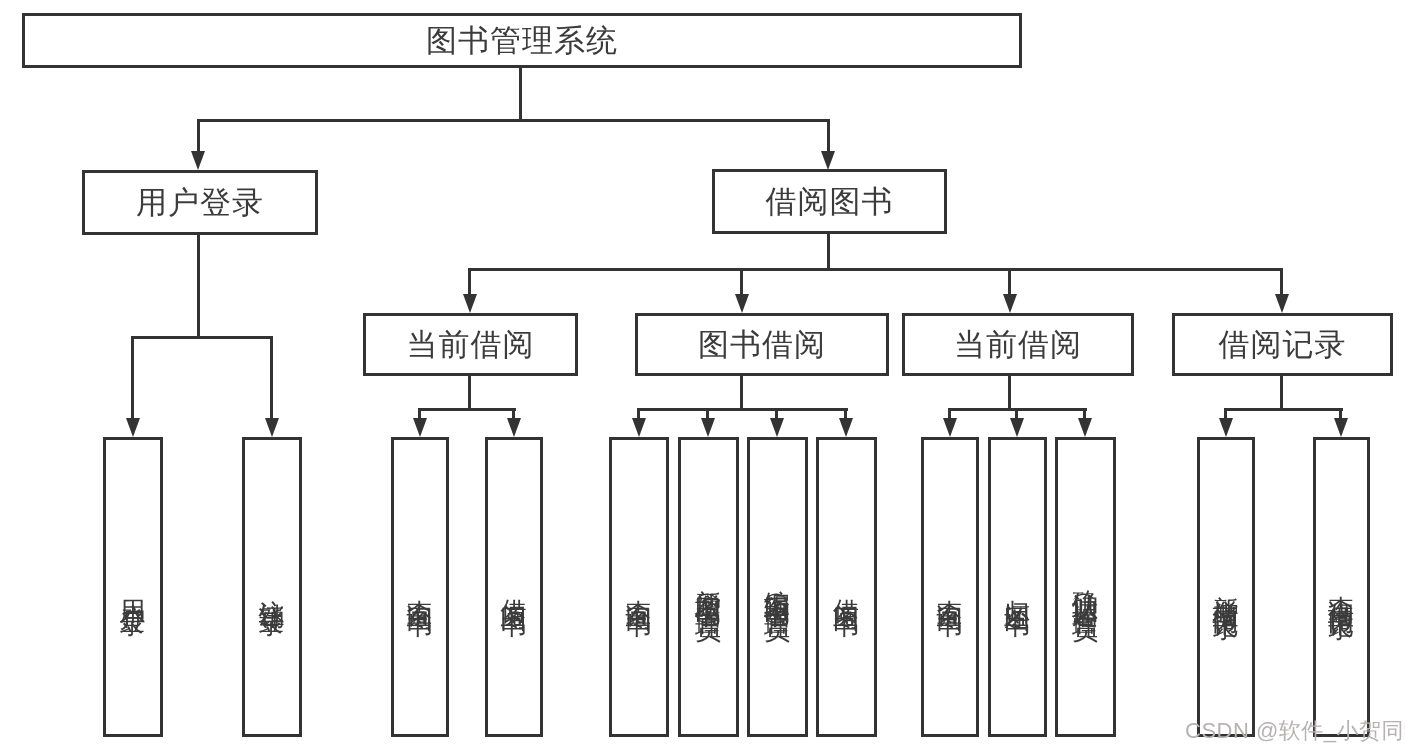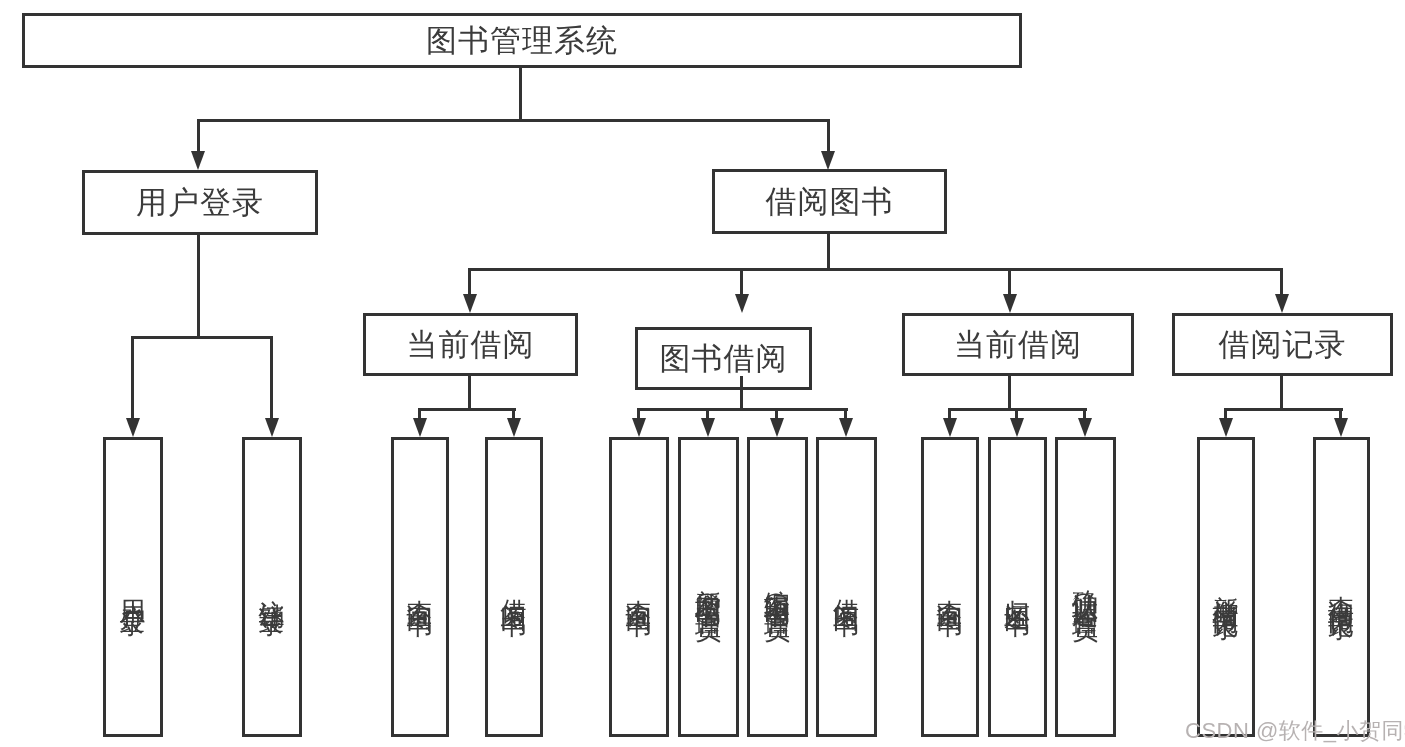--- a/index.html
+++ b/index.html
@@ -42,21 +42,21 @@
   <div class="node h" style="left:82px;top:170px;width:236px;height:65px;">
     <span>用户登录</span>
   </div>
   <div class="node h" style="left:712px;top:169px;width:235px;height:65px;">
     <span>借阅图书</span>
   </div>
 
   <div class="node h" style="left:363px;top:313px;width:215px;height:63px;">
     <span>当前借阅</span>
   </div>
-  <div class="node h" style="left:635px;top:327px;width:177px;height:63px;">
+  <div class="node h" style="left:635px;top:313px;width:254px;height:63px;">
     <span>图书借阅</span>
   </div>
   <div class="node h" style="left:902px;top:313px;width:232px;height:63px;">
     <span>当前借阅</span>
   </div>
   <div class="node h" style="left:1172px;top:313px;width:221px;height:63px;">
     <span>借阅记录</span>
   </div>
 
   <div class="node v" style="left:103px;top:437px;width:60px;height:300px;">

